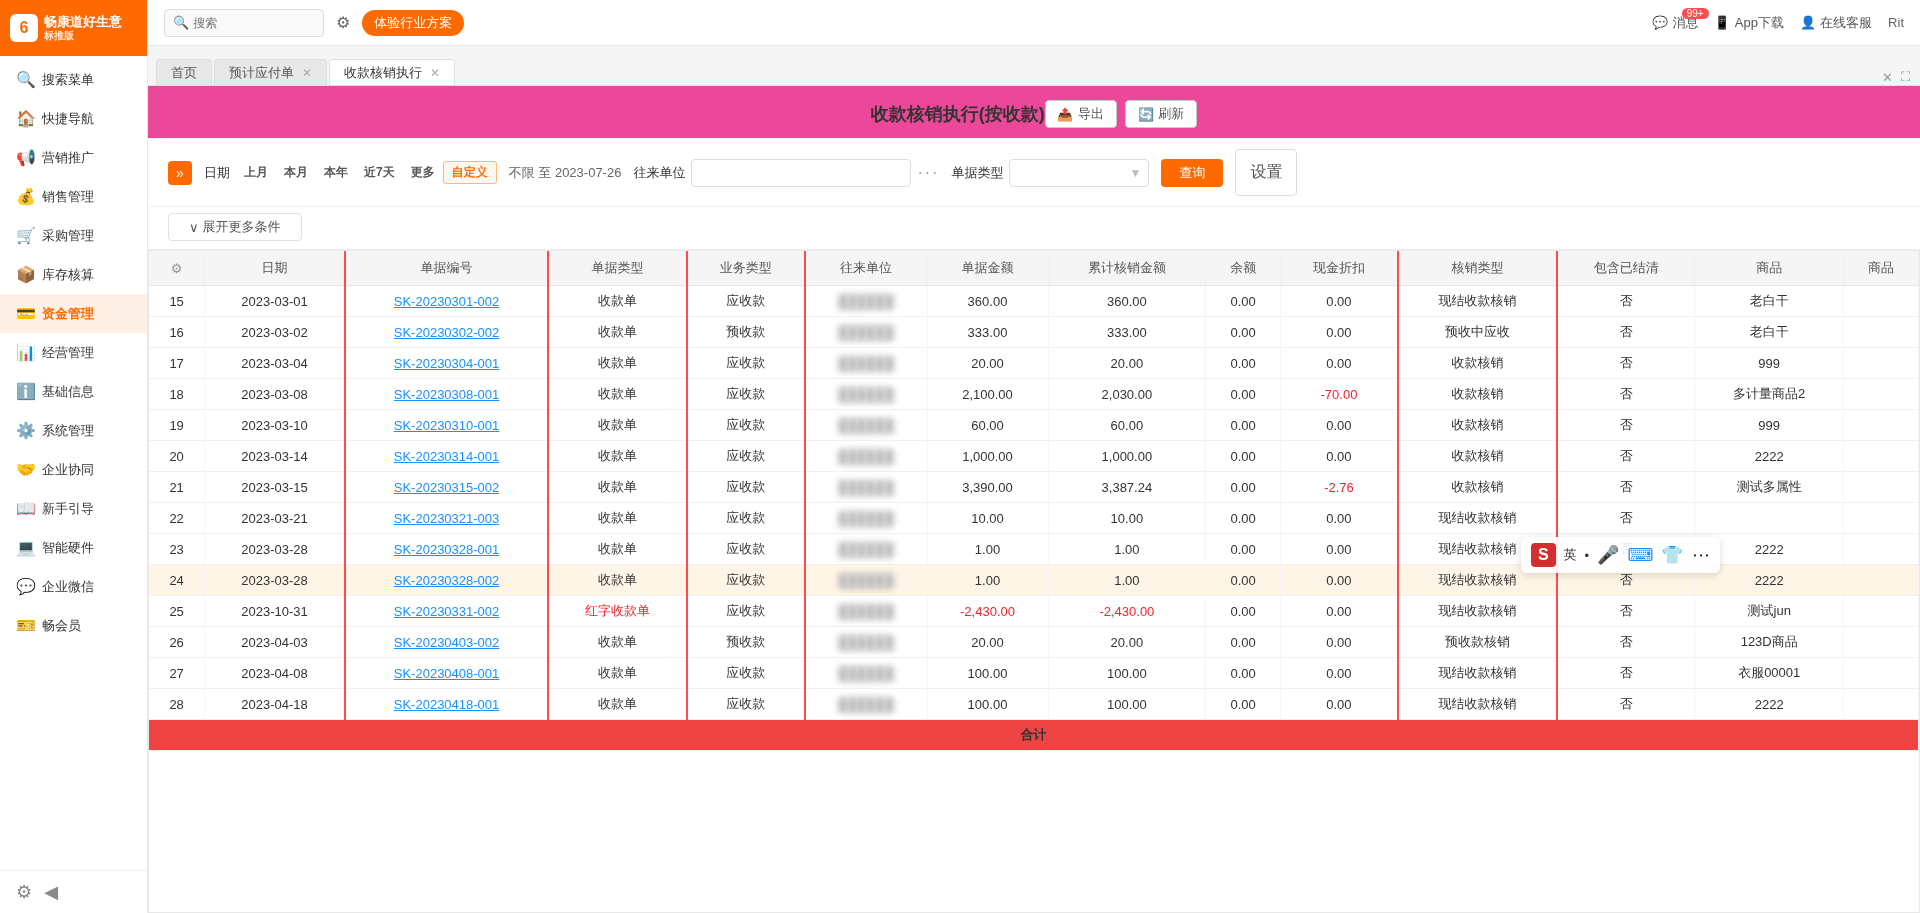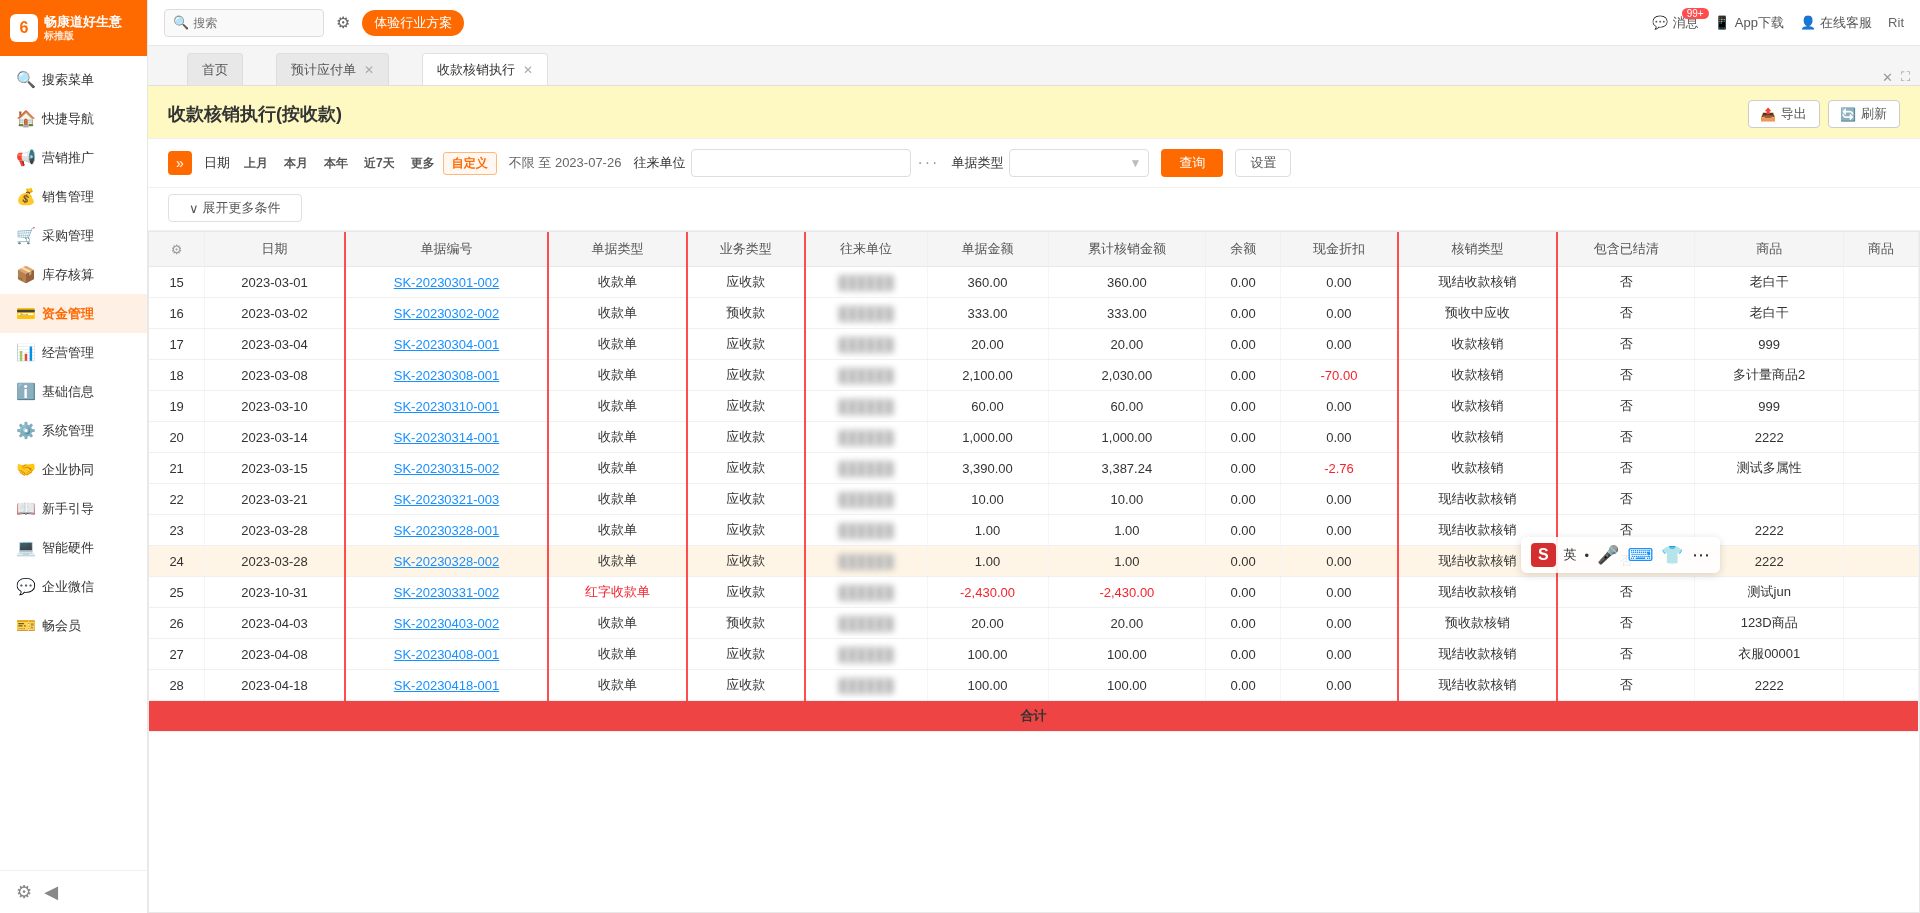--- a/index.html
+++ b/index.html
@@ -99,43 +99,42 @@
     .tabs-bar {
       height: 40px;
       background: #f5f5f5;
       border-bottom: 1px solid #e0e0e0;
       display: flex;
       align-items: flex-end;
       padding: 0 0 0 8px;
       gap: 2px;
     }
     .tab {
-      height: 32px; padding: 0 14px;
+      height: 26px; padding: 0 14px;
       display: flex; align-items: center; gap: 6px;
       border-radius: 4px 4px 0 0;
       cursor: pointer;
       font-size: 13px;
       background: #e8e8e8;
       color: #555;
       border: 1px solid #ddd;
       border-bottom: none;
-      margin-left: 31px;
     }
     .tab.active {
       background: #fff; color: #333; font-weight: 500; border-color: #e0e0e0;
     }
     .tab-close { font-size: 12px; color: #aaa; margin-left: 2px; }
     .tabs-actions { margin-left: auto; display: flex; align-items: center; padding-right: 10px; gap: 8px; color: #999; font-size: 16px; cursor: pointer; }
 
     
     .content { flex: 1; overflow: hidden; display: flex; flex-direction: column; background: #f5f5f5; padding: 0; }
     .page-header {
-      background: #fef9c3;
+      background: #ec4899;
       padding: 14px 20px 10px;
-      display: flex; align-items: center; justify-content: space-between;
+      display: flex; align-items: center; justify-content: center;
       border-bottom: 1px solid #f0f0f0;
     }
     .page-title { font-size: 18px; font-weight: bold; color: #333; }
     .page-actions { display: flex; gap: 8px; }
     .btn-export {
       border: 1px solid #ccc; background: #fff; border-radius: 4px;
       padding: 4px 12px; cursor: pointer; display: flex; align-items: center; gap: 4px; color: #555;
     }
     .btn-refresh {
       border: 1px solid #ccc; background: #fff; border-radius: 4px;
@@ -174,21 +173,21 @@
       min-width: 140px;
     }
     .filter-select-wrap { position: relative; }
     .filter-select-arrow { position: absolute; right: 8px; top: 50%; transform: translateY(-50%); color: #bbb; pointer-events: none; font-size: 12px; }
     .btn-query {
       background: #ff6a00; color: #fff; border: none; border-radius: 4px;
       padding: 5px 18px; cursor: pointer; font-size: 13px; white-space: nowrap;
     }
     .btn-setting {
       border: 1px solid #ddd; background: #fff; border-radius: 4px;
-      padding: 4px 14px; cursor: pointer; font-size: 13px; color: #555; white-space: nowrap;
+      padding: 12px 14px; cursor: pointer; font-size: 16px; color: #555; white-space: nowrap;
     }
     .btn-expand-more {
       background: #fff; border: 1px solid #e0e0e0; border-radius: 4px;
       padding: 4px 20px; cursor: pointer; color: #555; font-size: 12px;
       display: flex; align-items: center; gap: 4px;
     }
 
     
     .table-wrap {
       flex: 1; overflow: auto; background: #fff; margin: 0;

